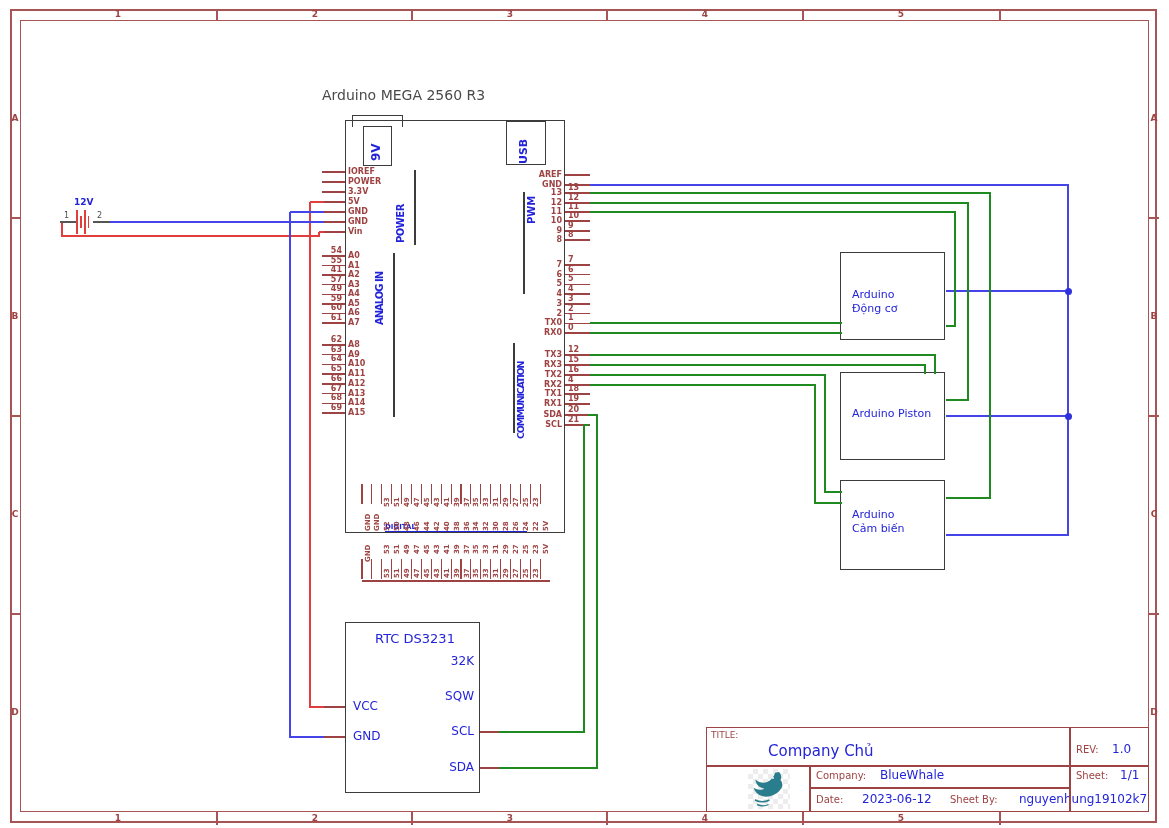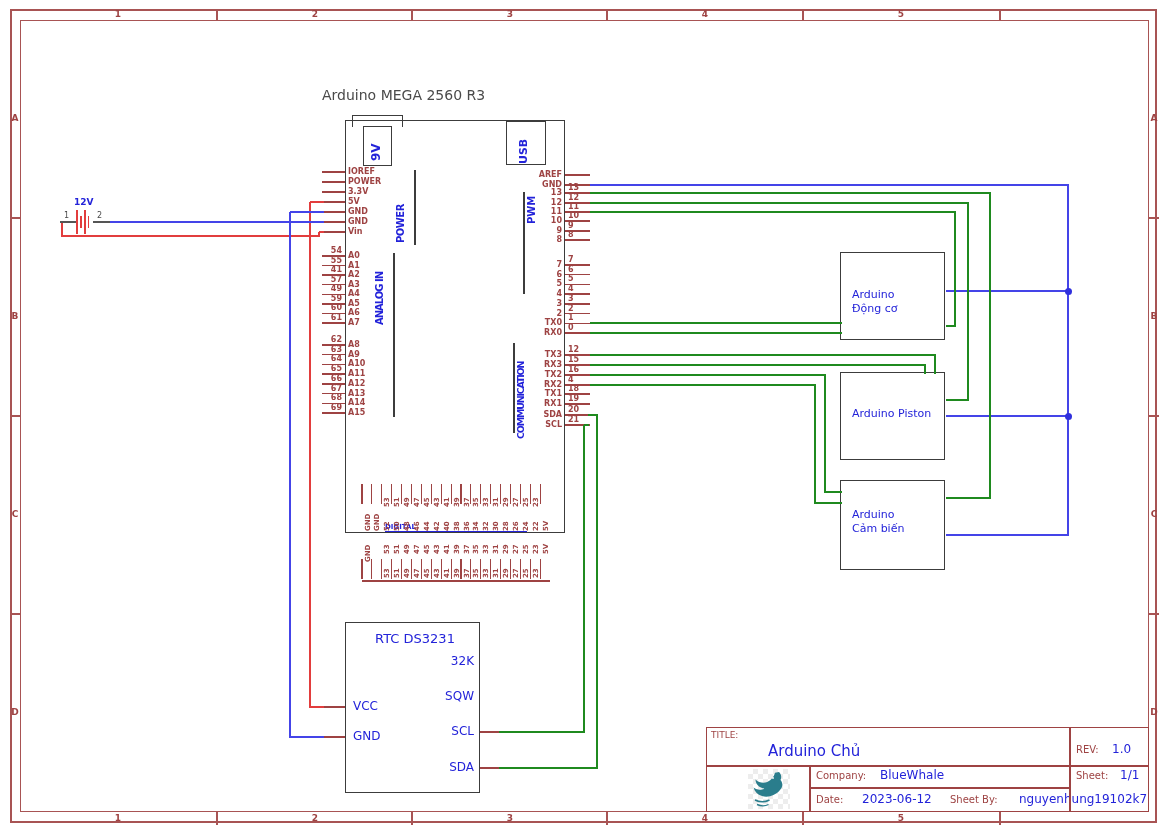--- a/index.html
+++ b/index.html
@@ -61,21 +61,21 @@
   <div class="abs bt v" id="lbl-comm">COMMUNICATION</div>
   <div class="abs bt" id="lbl-digital">DIGITAL</div>
 
   <div class="abs bt" id="bat-label">12V</div>
   <div class="abs gt" id="bat-pin1">1</div>
   <div class="abs gt" id="bat-pin2">2</div>
 
   <div class="abs bt" id="rtc-title">RTC DS3231</div>
 
   <div class="tb-lab" id="tb-title-label">TITLE:</div>
-  <div class="tb-val" id="tb-title">Arduino Chủ</div>
+  <div class="tb-val" id="tb-title">Company Chủ</div>
   <div class="tb-lab" id="tb-rev-label">REV:</div>
   <div class="tb-val" id="tb-rev">1.0</div>
   <div class="tb-lab" id="tb-company-label">Company:</div>
   <div class="tb-val" id="tb-company">BlueWhale</div>
   <div class="tb-lab" id="tb-sheet-label">Sheet:</div>
   <div class="tb-val" id="tb-sheet">1/1</div>
   <div class="tb-lab" id="tb-date-label">Date:</div>
   <div class="tb-val" id="tb-date">2023-06-12</div>
   <div class="tb-lab" id="tb-drawn-label">Sheet By:</div>
   <div class="tb-val" id="tb-drawn">nguyenhung19102k7</div>

